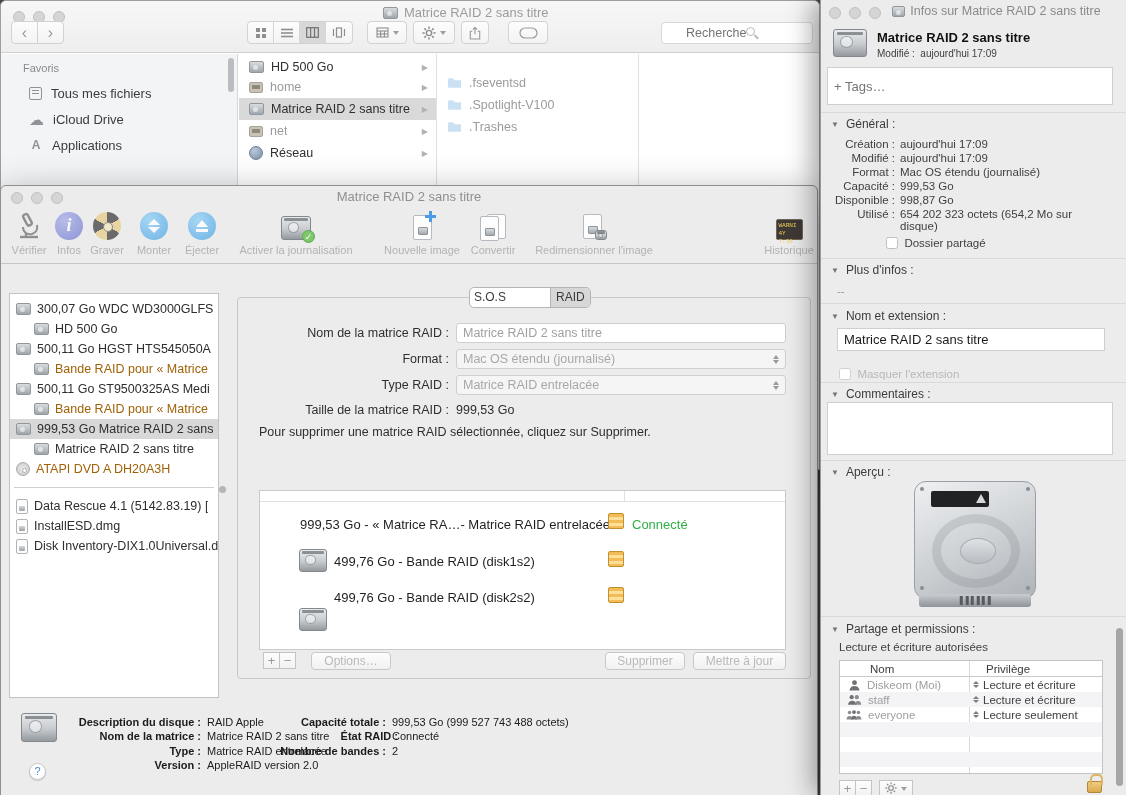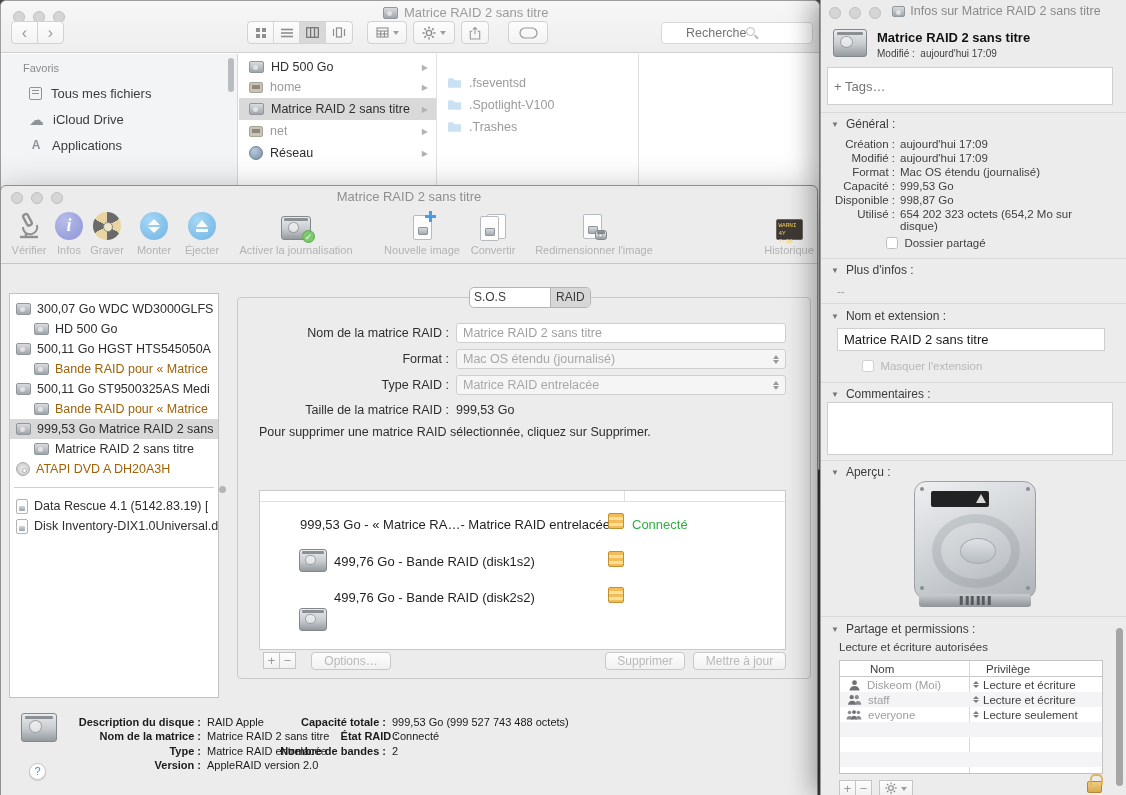--- a/index.html
+++ b/index.html
@@ -471,20 +471,24 @@
         <span class="dvd"></span>
         <span class="nowrap">ATAPI DVD A DH20A3H</span>
       </div>
     <div class="du-filesep"></div>
     <div class="du-row">
         <span class="dmg"></span>
         <span class="nowrap">Data Rescue 4.1 (5142.83.19) [</span>
       </div>
     <div class="du-row">
         <span class="dmg"></span>
+        <span class="nowrap">InstallESD.dmg</span>
+      </div>
+    <div class="du-row">
+        <span class="dmg"></span>
         <span class="nowrap">Disk Inventory-DIX1.0Universal.d</span>
       </div>
   </div>
   <div class="split-dot"></div>
 
   <div class="tabpane"></div>
   <div class="segc">
     <div>S.O.S</div>
     <div class="on">RAID</div>
   </div>
@@ -607,21 +611,21 @@
     <span>Plus d'infos :</span>
   </div>
   <div class="abs" style="left:16px;top:285px;font-size:11.5px;color:#9a9a9a;">--</div>
 
   <div class="ip-div" style="top:303px;"></div>
   <div class="sec-h" style="top:309px;">
     <span class="disc">▼</span>
     <span>Nom et extension :</span>
   </div>
   <input class="ip-input" style="left: 16px; top: 328px; width: 268px; height: 23px;" value="Matrice RAID 2 sans titre">
-  <div class="ip-row" style="top:360px;left:18px;color:#b7b7b7;margin-left:23px;">
+  <div class="ip-row" style="top:368px;left:18px;color:#b7b7b7;">
     <span class="cbx" style="border-color:#d0d0d0;"></span>&nbsp;
     <span>Masquer l'extension</span>
   </div>
 
   <div class="ip-div" style="top:382px;"></div>
   <div class="sec-h" style="top:387px;">
     <span class="disc">▼</span>
     <span>Commentaires :</span>
   </div>
   <textarea class="ip-input" style="left: 6px; top: 402px; width: 286px; height: 53px; resize: none;"></textarea>

